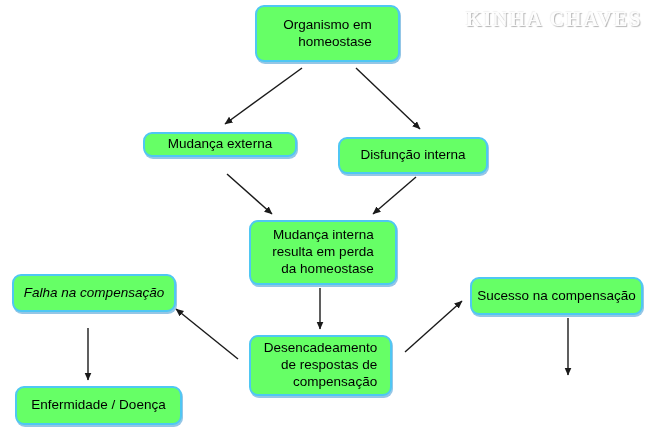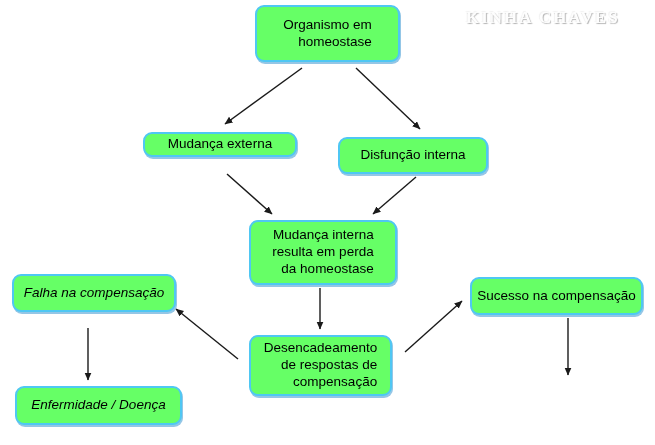--- a/index.html
+++ b/index.html
@@ -42,21 +42,21 @@
   #arrow-layer line {
     stroke: #1a1a1a;
     stroke-width: 1.4;
   }
   .watermark {
     position: absolute;
     left: 466px;
     top: 8px;
     font-family: "Liberation Serif", serif;
     font-weight: bold;
-    font-size: 17px;
+    font-size: 20px;
     letter-spacing: 2px;
     color: #fdfdfd;
     text-shadow: 1px 1px 1px #b5b5b5, -1px -1px 1px #f2f2f2;
     user-select: none;
   }
 </style>
 </head>
 <body>
 
 <div id="canvas">
@@ -84,21 +84,21 @@
   <div class="node" style="left:143px; top:132px; width:154px; height:25px;">Mudança externa</div>
 
   <div class="node" style="left:338px; top:137px; width:150px; height:37px;">Disfunção interna</div>
 
   <div class="node" style="left:249px; top:220px; width:148px; height:65px;">Mudança interna
 resulta em perda
 da homeostase</div>
 
   <div class="node" style="left:12px;  top:274px; width:164px; height:38px;font-style:italic;">Falha na compensação</div>
 
-  <div class="node" style="left:15px;  top:386px; width:167px; height:39px;font-style:italic;">Enfermidade / Doença</div>
+  <div class="node" style="left:15px;  top:386px; width:167px; height:39px;">Enfermidade / Doença</div>
 
   <div class="node" style="left:249px; top:335px; width:143px; height:61px;">Desencadeamento
 de respostas de
 compensação</div>
 
   <div class="node" style="left:470px; top:277px; width:173px; height:38px;">Sucesso na compensação</div>
 
 
   <div class="watermark">KINHA CHAVES</div>
 

